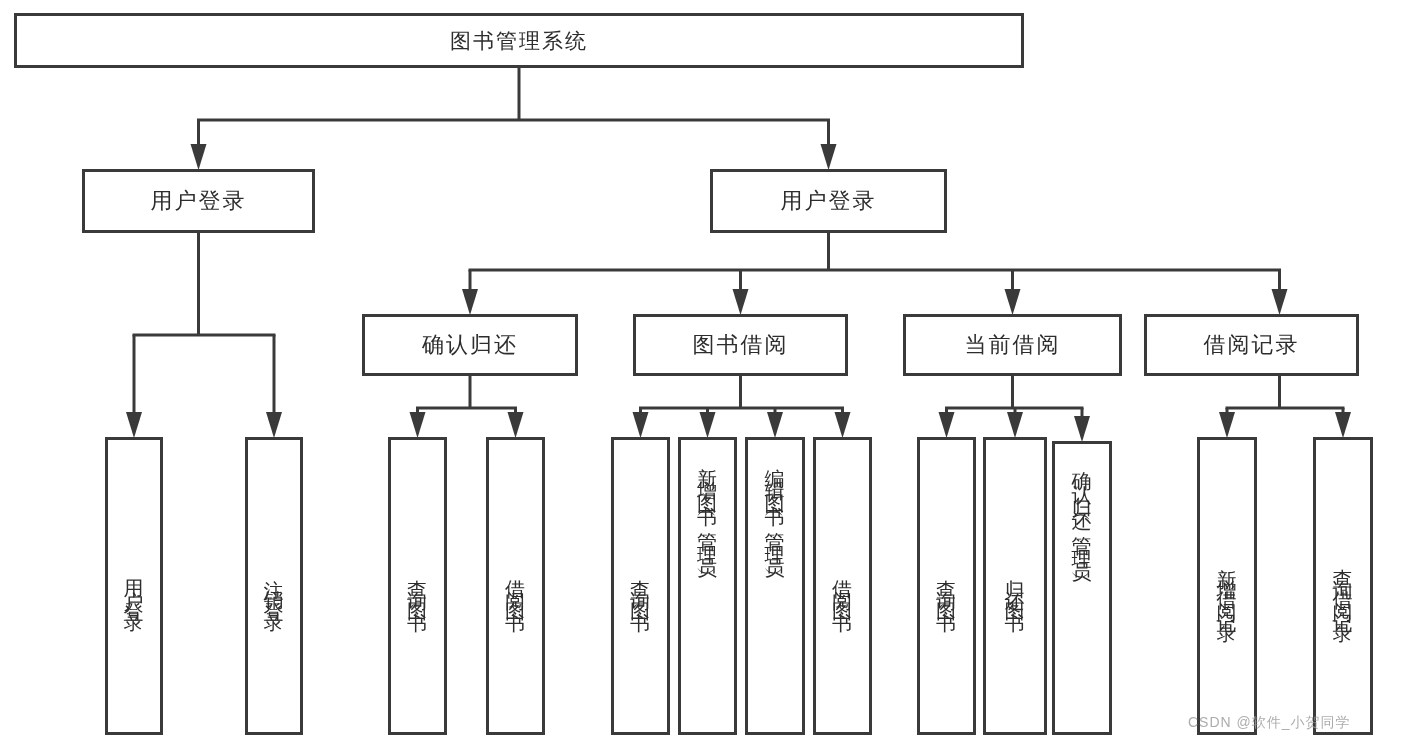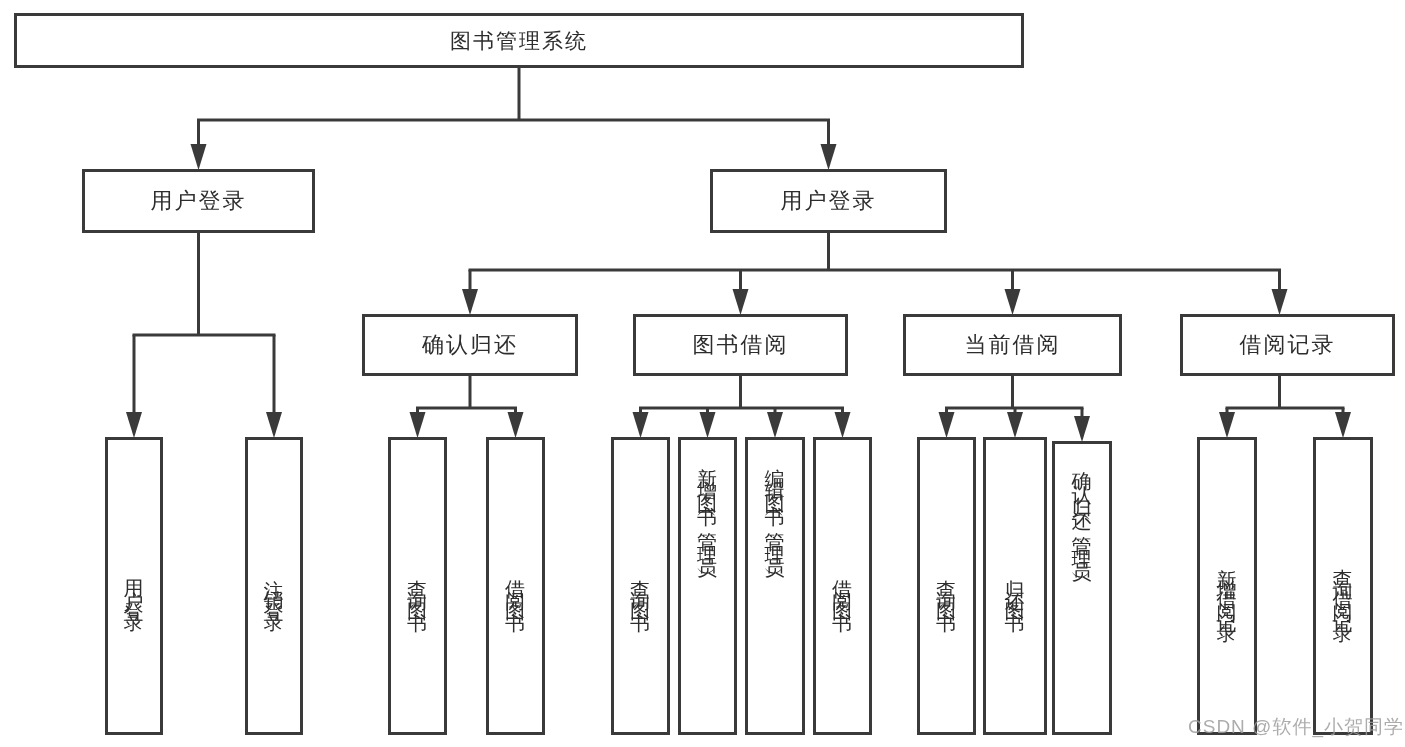--- a/index.html
+++ b/index.html
@@ -51,21 +51,21 @@
   }
   .node.v.top {
     justify-content: flex-start;
     padding-top: 12px;
     letter-spacing: 13px;
   }
   .watermark {
     position: absolute;
     left: 1188px;
     top: 714px;
-    font-size: 19px;
+    font-size: 14px;
     letter-spacing: 1px;
     color: var(--watermark, #9e9e9e);
     opacity: 0.85;
     white-space: nowrap;
     z-index: 5;
   }
 </style>
 </head>
 <body>
 
@@ -150,21 +150,21 @@
       </div>
       <div class="node h" style="left: 362px; top: 314px; width: 216px; height: 62px;">
         <span>确认归还</span>
       </div>
       <div class="node h" style="left: 633px; top: 314px; width: 215px; height: 62px; justify-content: center;">
         <span>图书借阅</span>
       </div>
       <div class="node h" style="left: 903px; top: 314px; width: 219px; height: 62px; align-items: center;">
         <span>当前借阅</span>
       </div>
-      <div class="node h" style="left: 1180px; top: 314px; width: 215px; height: 62px;">
+      <div class="node h" style="left: 1144px; top: 314px; width: 215px; height: 62px;">
         <span>借阅记录</span>
       </div>
       <div class="node v" style="left: 105px; top: 437px; width: 58px; height: 298px;">
         <span>用户登录</span>
       </div>
       <div class="node v" style="left: 245px; top: 437px; width: 58px; height: 298px;">
         <span>注销登录</span>
       </div>
       <div class="node v" style="left: 388px; top: 437px; width: 59px; height: 298px;">
         <span>查询图书</span>

